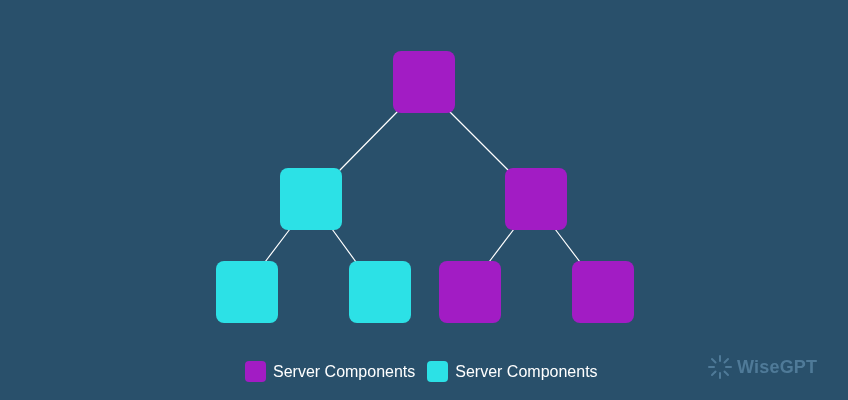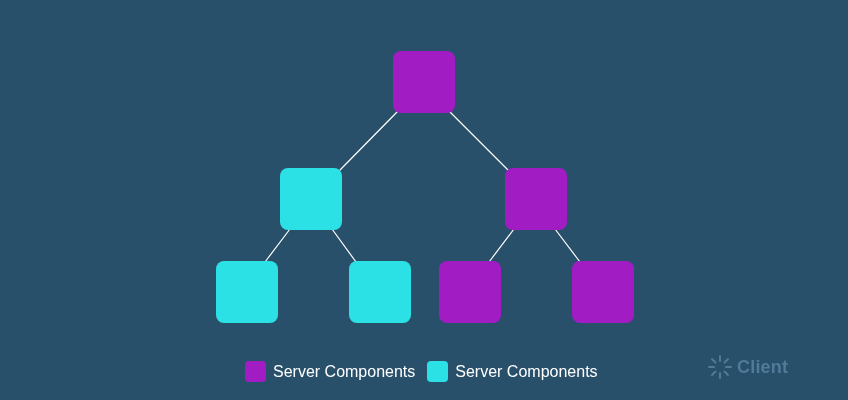--- a/index.html
+++ b/index.html
@@ -68,15 +68,15 @@
         <line x1="13" y1="2" x2="13" y2="7"></line>
         <line x1="13" y1="19" x2="13" y2="24"></line>
         <line x1="2" y1="13" x2="7" y2="13"></line>
         <line x1="19" y1="13" x2="24" y2="13"></line>
         <line x1="5" y1="5" x2="8.5" y2="8.5"></line>
         <line x1="17.5" y1="17.5" x2="21" y2="21"></line>
         <line x1="21" y1="5" x2="17.5" y2="8.5"></line>
         <line x1="8.5" y1="17.5" x2="5" y2="21"></line>
       </g>
     </svg>
-    <span>Client</span>
+    <span>WiseGPT</span>
   </div>
 </div>
 
 </body></html>

